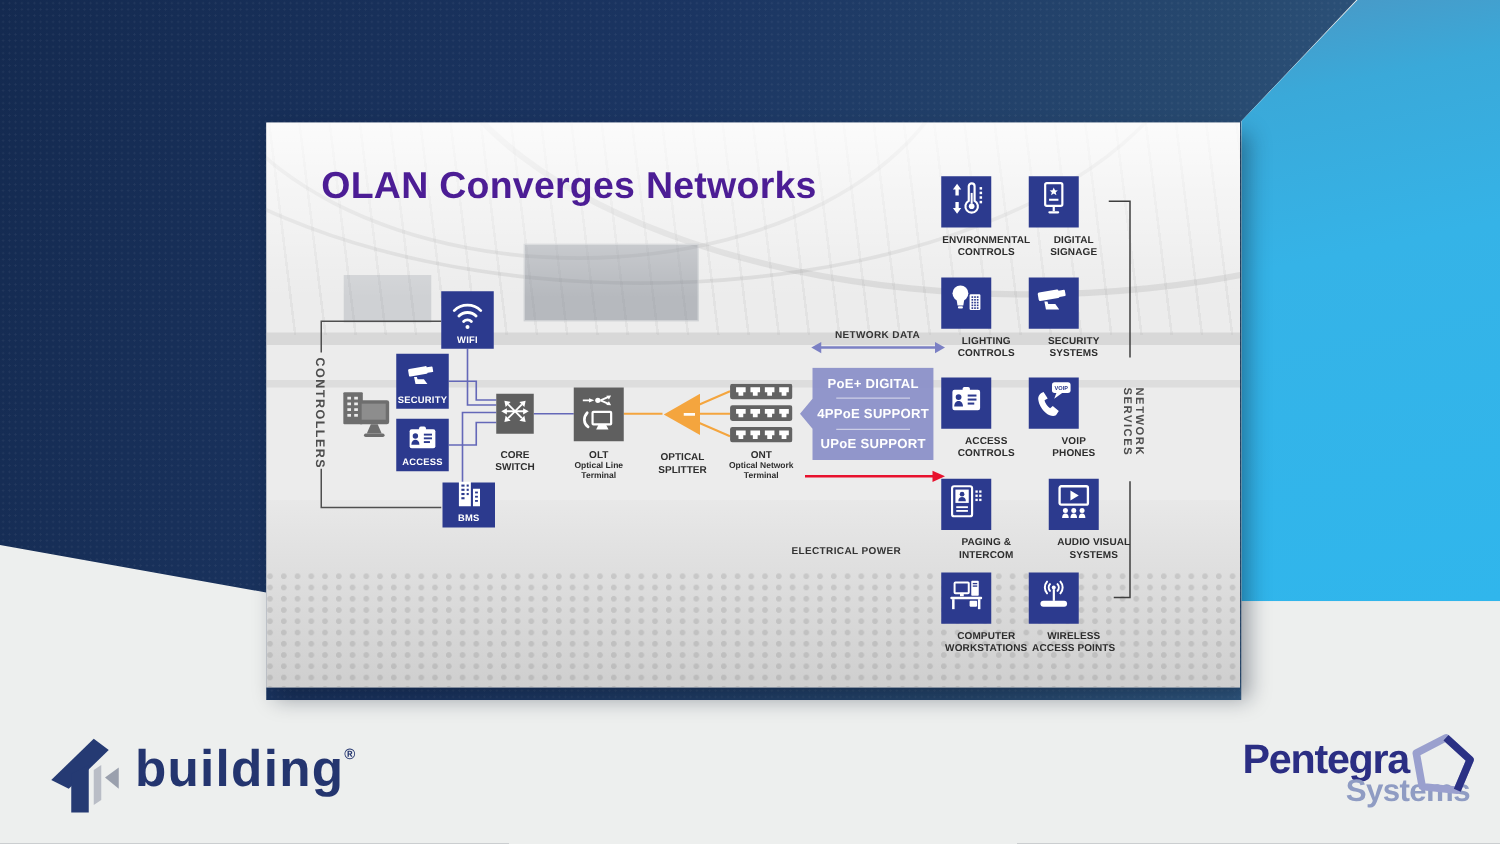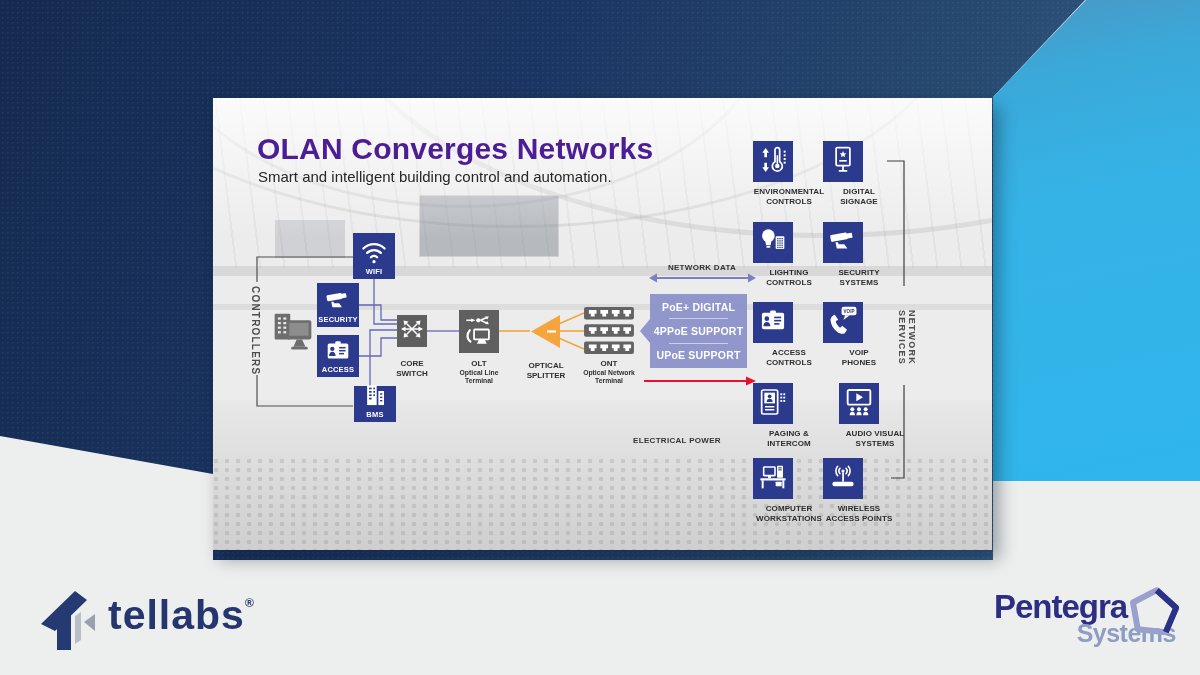--- a/index.html
+++ b/index.html
@@ -80,21 +80,20 @@
     <div class="arc" style="left:-60px;top:-280px;width:620px;height:390px;"></div>
     <div class="pz" style="left:206px;top:97px;width:140px;height:62px;background:rgba(118,124,136,.45);border:1px solid rgba(255,255,255,.35);"></div>
     <div class="pz" style="left:62px;top:122px;width:70px;height:38px;background:rgba(140,146,155,.3);"></div>
     <div class="pz" style="left:0;top:168px;width:779px;height:10px;background:rgba(165,165,165,.28);"></div>
     <div class="pz" style="left:0;top:206px;width:779px;height:6px;background:rgba(165,165,165,.2);"></div>
     <div class="pz" style="left:0;bottom:0;width:779px;height:150px;background:linear-gradient(rgba(205,205,205,.12),rgba(145,145,145,.32));"></div>
     <div class="crowd"></div>
     <div class="topfade"></div>
 
     <div class="title">OLAN Converges Networks</div>
-    <div class="subtitle">Smart and intelligent building control and automation.</div>
 
     <svg class="wires" viewBox="0 0 779 452">
 
       <g stroke="#4f4f4f" stroke-width="1.2" fill="none">
         <path d="M140 159 H44 V184"></path>
           <path d="M44 277 V308 H140"></path>
       </g>
 
       <g stroke="#3f3f3f" stroke-width="1.2" fill="none">
         <path d="M674 63 H691 V188"></path>
@@ -510,21 +509,21 @@
   </div>
 
   <div class="tellabs">
     <span>
       <svg width="62" height="66" viewBox="0 0 60 66">
         <polygon points="36,30 42,26 42,54 36,58" fill="#b9bdc6"></polygon>
         <polygon points="45,36 56,28 56,45" fill="#9aa0ad"></polygon>
         <polygon points="2,38 36,5 48,14 16,45" fill="#253a73"></polygon>
         <polygon points="18,33 32,26 32,64 18,64" fill="#253a73"></polygon>
       </svg></span>
-    <span class="tellabs-word"><span>tellabs</span><sup class="tellabs-reg">®</sup></span>
+    <span class="tellabs-word"><span>building</span><sup class="tellabs-reg">®</sup></span>
   </div>
 
   <div class="pentegra">
     <div class="pentegra-name">Pentegra</div>
     <div class="pentegra-sub">Systems</div>
     <span class="pent-icon">
       <svg width="54" height="54" viewBox="0 0 54 54" fill="none">
         <polygon points="30.8,4.2 50.1,21.8 39.8,46.2 11.8,43.3 7,16.5" stroke="#9aa0ce" stroke-width="6" stroke-linejoin="round"></polygon>
         <path d="M30.8 4.2 L50.1 21.8 L39.8 46.2" stroke="#2b3184" stroke-width="6" stroke-linejoin="round"></path>
       </svg></span>

